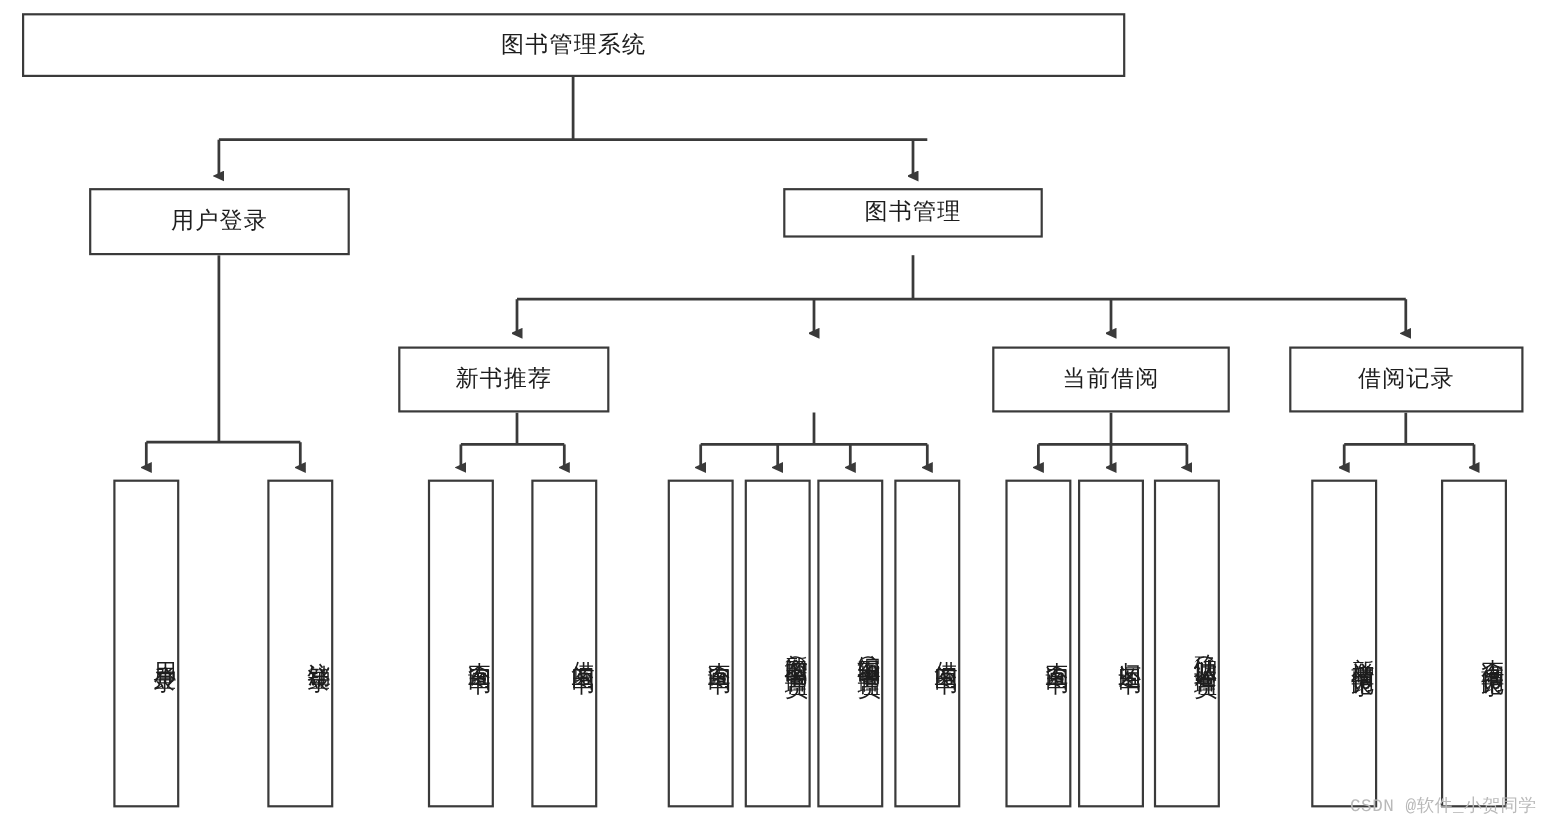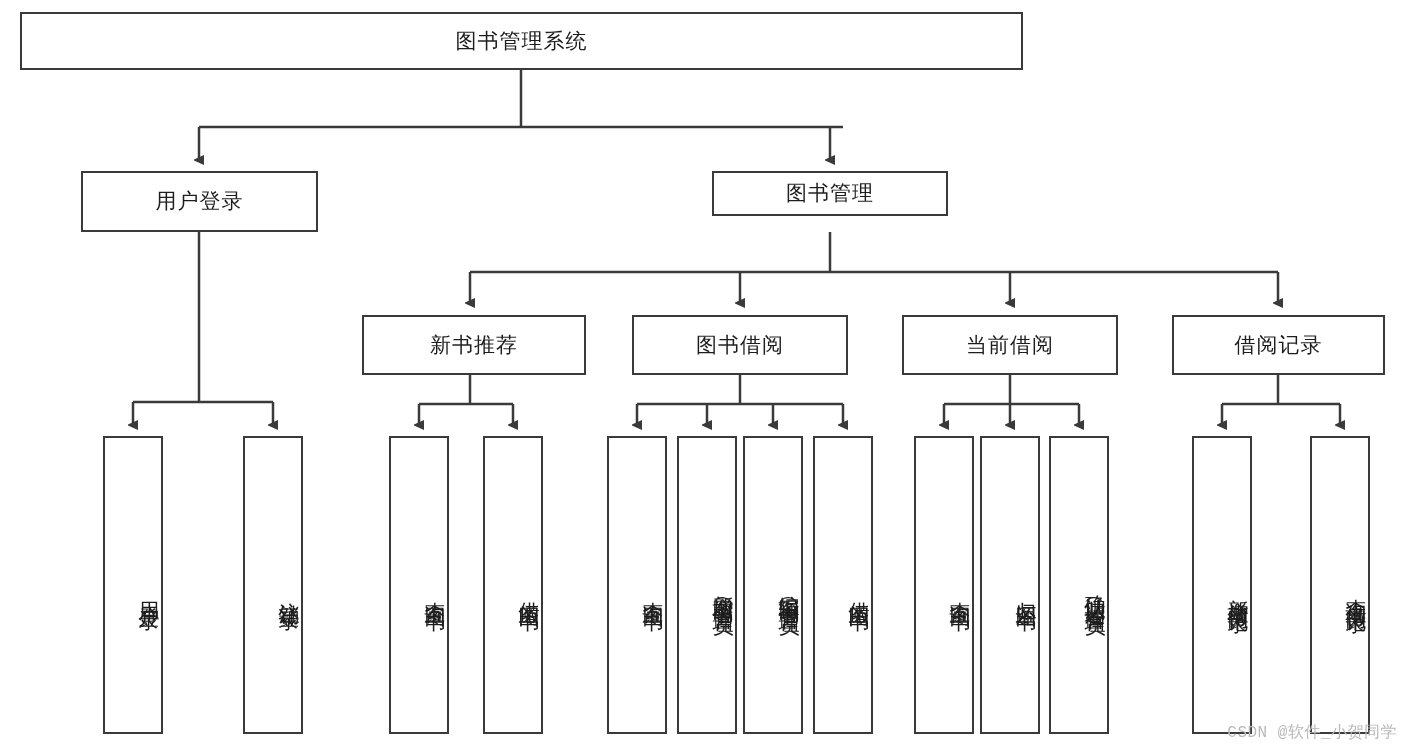--- a/index.html
+++ b/index.html
@@ -122,25 +122,22 @@
     <span class="node-label">图书管理系统</span>
   </div>
 
   <div class="node horiz" style="left:81px;top:171px;width:237px;height:61px;">
     <span class="node-label">用户登录</span>
   </div>
   <div class="node horiz" style="left:712px;top:171px;width:236px;height:45px;">
     <span class="node-label">图书管理</span>
   </div>
 
-  <div class="node horiz" style="left:362px;top:315px;width:224px;height:60px;">
+  <div class="node horiz" style="left:362px;top:315px;width:192px;height:60px;">
     <span class="node-label">新书推荐</span>
-  </div>
-  <div class="node horiz" style="left:632px;top:315px;width:216px;height:60px;">
-    <span class="node-label">图书借阅</span>
   </div>
   <div class="node horiz" style="left:1172px;top:315px;width:213px;height:60px;">
     <span class="node-label">借阅记录</span>
   </div>
   <div class="node horiz" style="left:902px;top:315px;width:216px;height:60px;">
     <span class="node-label">当前借阅</span>
   </div>
 
   <div class="node vert" style="left:103px;top:436px;width:60px;height:298px;">
     <span class="node-label">用户登录</span>

